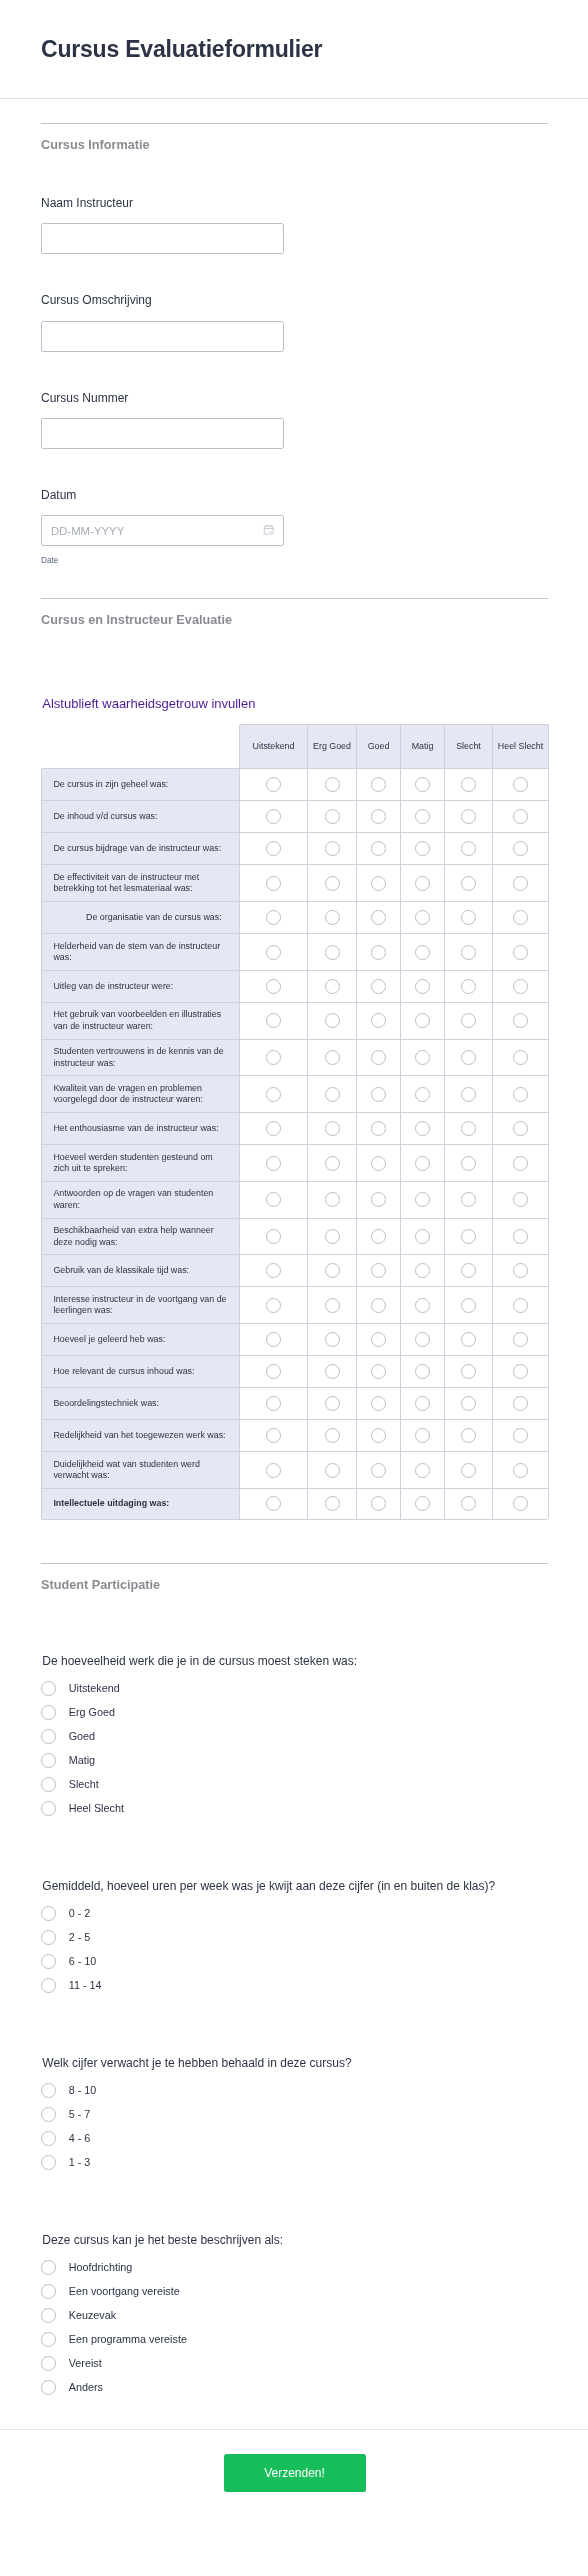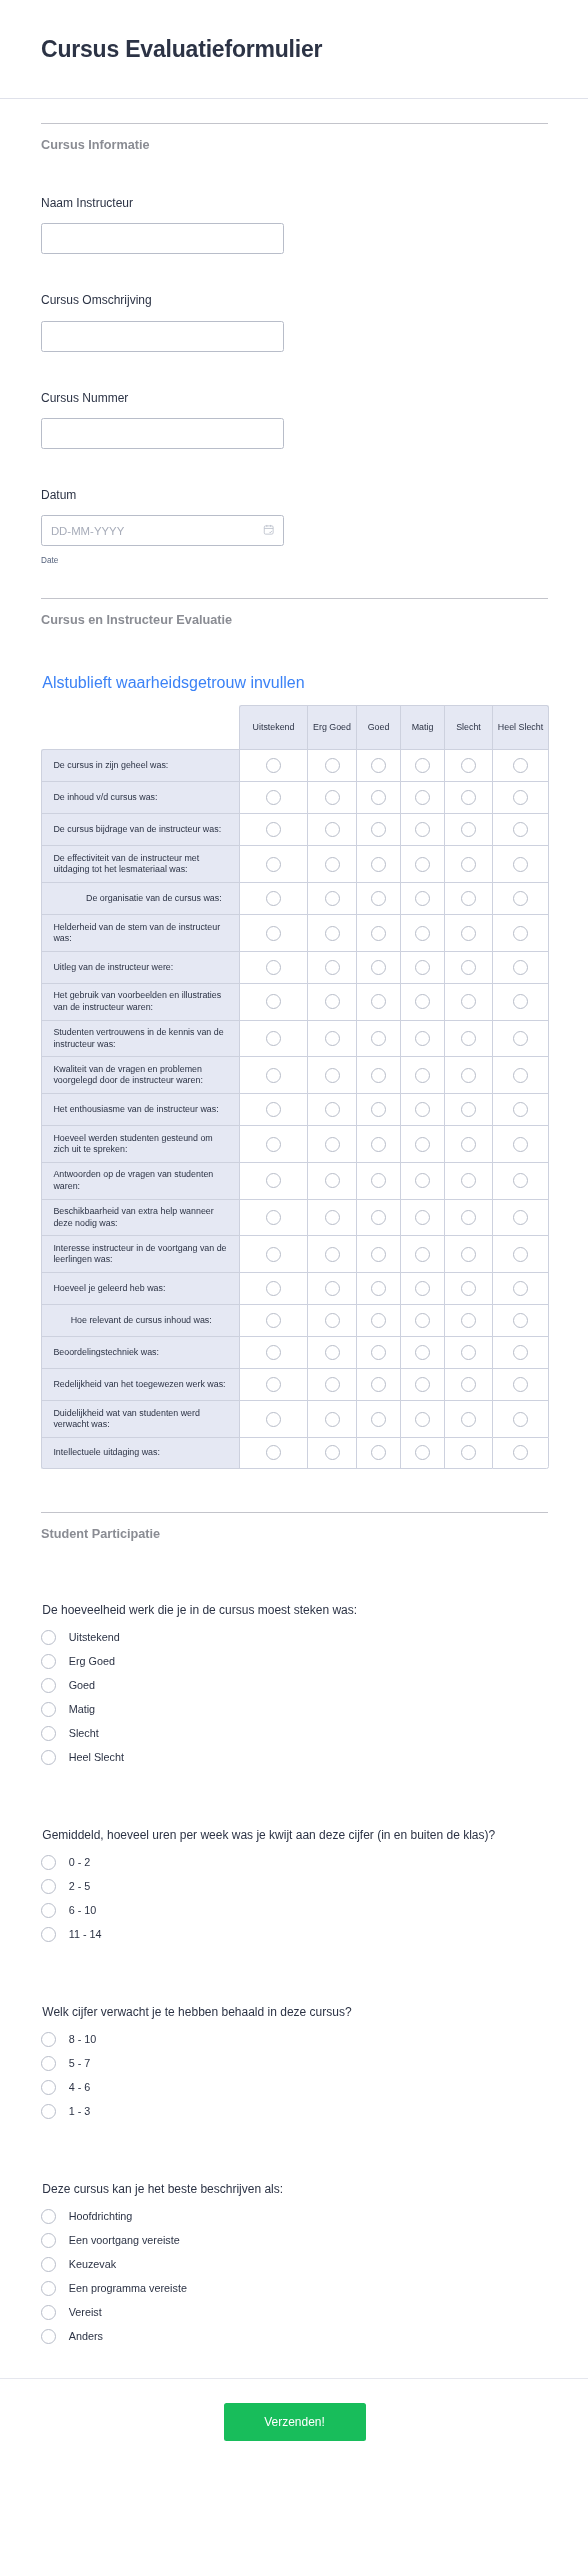--- a/index.html
+++ b/index.html
@@ -64,23 +64,23 @@
       top: 8.9px;
       width: 11.4px;
       height: 11.4px;
     }
     .sublabel {
       font-size: 8.2px;
       color: #57647e;
       margin-top: 10px;
     }
     .matrix-title {
-      font-size: 16px;
-      color: #3b82f6;
-      margin-top: 47px;
+      font-size: 13px;
+      color: #4c1d95;
+      margin-top: 69px;
       margin-bottom: 13.3px;
       padding-left: 1.3px;
     }
     table.matrix {
       width: 508px;
       border-collapse: separate;
       border-spacing: 0;
       table-layout: fixed;
       font-size: 8.5px;
     }
@@ -252,21 +252,21 @@
         <tr>
           <td class="q" style="height: 32px;">De cursus bijdrage van de instructeur was:</td>
           <td style="height: 32px;"><span class="radio"></span></td>
           <td style="height: 32px;"><span class="radio"></span></td>
           <td style="height: 32px;"><span class="radio"></span></td>
           <td style="height: 32px;"><span class="radio"></span></td>
           <td style="height: 32px;"><span class="radio"></span></td>
           <td style="height: 32px;"><span class="radio"></span></td>
         </tr>
         <tr>
-          <td class="q" style="height: 32px;">De effectiviteit van de instructeur met uitdaging tot het lesmateriaal was:</td>
+          <td class="q" style="height: 32px;">De effectiviteit van de instructeur met betrekking tot het lesmateriaal was:</td>
           <td style="height: 32px;"><span class="radio"></span></td>
           <td style="height: 32px;"><span class="radio"></span></td>
           <td style="height: 32px;"><span class="radio"></span></td>
           <td style="height: 32px;"><span class="radio"></span></td>
           <td style="height: 32px;"><span class="radio"></span></td>
           <td style="height: 32px;"><span class="radio"></span></td>
         </tr>
         <tr>
           <td class="q" style="height: 32px; padding-left: 44px;">De organisatie van de cursus was:</td>
           <td style="height: 32px;"><span class="radio"></span></td>
@@ -351,39 +351,48 @@
         <tr>
           <td class="q" style="height: 32px;">Beschikbaarheid van extra help wanneer deze nodig was:</td>
           <td style="height: 32px;"><span class="radio"></span></td>
           <td style="height: 32px;"><span class="radio"></span></td>
           <td style="height: 32px;"><span class="radio"></span></td>
           <td style="height: 32px;"><span class="radio"></span></td>
           <td style="height: 32px;"><span class="radio"></span></td>
           <td style="height: 32px;"><span class="radio"></span></td>
         </tr>
         <tr>
+          <td class="q" style="height: 32px;">Gebruik van de klassikale tijd was:</td>
+          <td style="height: 32px;"><span class="radio"></span></td>
+          <td style="height: 32px;"><span class="radio"></span></td>
+          <td style="height: 32px;"><span class="radio"></span></td>
+          <td style="height: 32px;"><span class="radio"></span></td>
+          <td style="height: 32px;"><span class="radio"></span></td>
+          <td style="height: 32px;"><span class="radio"></span></td>
+        </tr>
+        <tr>
           <td class="q" style="height: 32px;">Interesse instructeur in de voortgang van de leerlingen was:</td>
           <td style="height: 32px;"><span class="radio"></span></td>
           <td style="height: 32px;"><span class="radio"></span></td>
           <td style="height: 32px;"><span class="radio"></span></td>
           <td style="height: 32px;"><span class="radio"></span></td>
           <td style="height: 32px;"><span class="radio"></span></td>
           <td style="height: 32px;"><span class="radio"></span></td>
         </tr>
         <tr>
           <td class="q" style="height: 32px;">Hoeveel je geleerd heb was:</td>
           <td style="height: 32px;"><span class="radio"></span></td>
           <td style="height: 32px;"><span class="radio"></span></td>
           <td style="height: 32px;"><span class="radio"></span></td>
           <td style="height: 32px;"><span class="radio"></span></td>
           <td style="height: 32px;"><span class="radio"></span></td>
           <td style="height: 32px;"><span class="radio"></span></td>
         </tr>
         <tr>
-          <td class="q" style="height: 32px; text-align: center;">Hoe relevant de cursus inhoud was:</td>
+          <td class="q" style="height: 32px;">Hoe relevant de cursus inhoud was:</td>
           <td style="height: 32px;"><span class="radio"></span></td>
           <td style="height: 32px;"><span class="radio"></span></td>
           <td style="height: 32px;"><span class="radio"></span></td>
           <td style="height: 32px;"><span class="radio"></span></td>
           <td style="height: 32px;"><span class="radio"></span></td>
           <td style="height: 32px;"><span class="radio"></span></td>
         </tr>
         <tr>
           <td class="q" style="height: 32px;">Beoordelingstechniek was:</td>
           <td style="height: 32px;"><span class="radio"></span></td>
@@ -405,21 +414,21 @@
         <tr>
           <td class="q" style="height: 32px;">Duidelijkheid wat van studenten werd verwacht was:</td>
           <td style="height: 32px;"><span class="radio"></span></td>
           <td style="height: 32px;"><span class="radio"></span></td>
           <td style="height: 32px;"><span class="radio"></span></td>
           <td style="height: 32px;"><span class="radio"></span></td>
           <td style="height: 32px;"><span class="radio"></span></td>
           <td style="height: 32px;"><span class="radio"></span></td>
         </tr>
         <tr class="lastrow">
-          <td class="q" style="height: 32px;">Intellectuele uitdaging was:</td>
+          <td class="q" style="height: 32px; font-weight: bold;">Intellectuele uitdaging was:</td>
           <td style="height: 32px;"><span class="radio"></span></td>
           <td style="height: 32px;"><span class="radio"></span></td>
           <td style="height: 32px;"><span class="radio"></span></td>
           <td style="height: 32px;"><span class="radio"></span></td>
           <td style="height: 32px;"><span class="radio"></span></td>
           <td style="height: 32px;"><span class="radio"></span></td>
         </tr>
       </tbody>
   </table>
 

